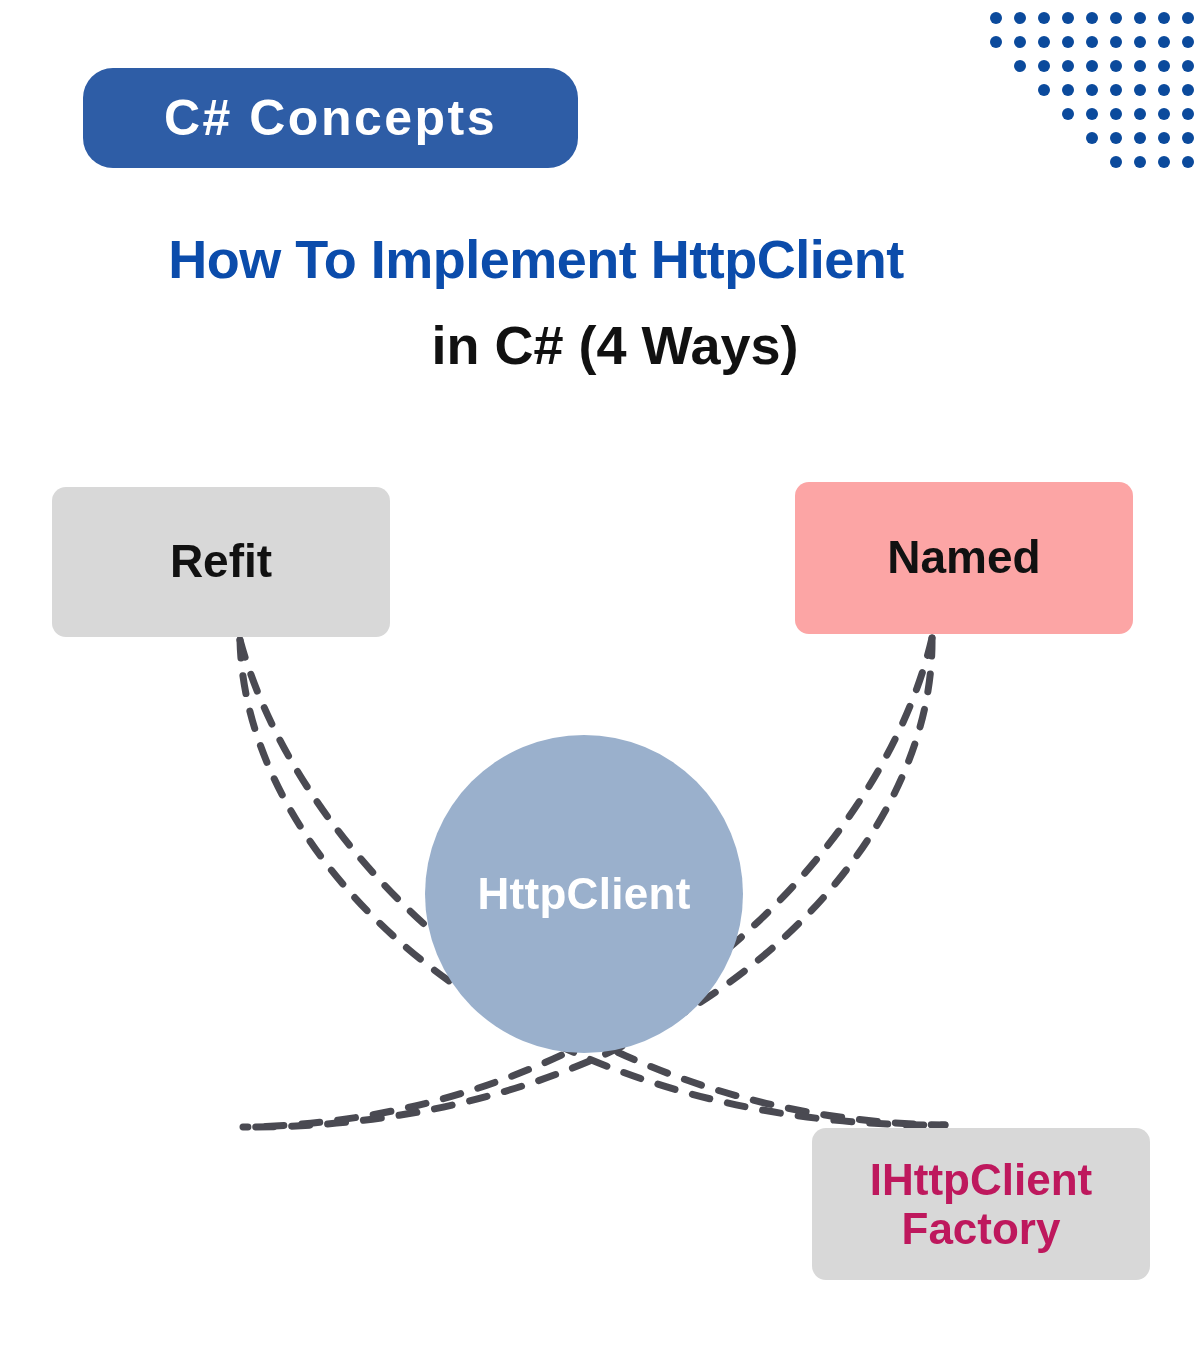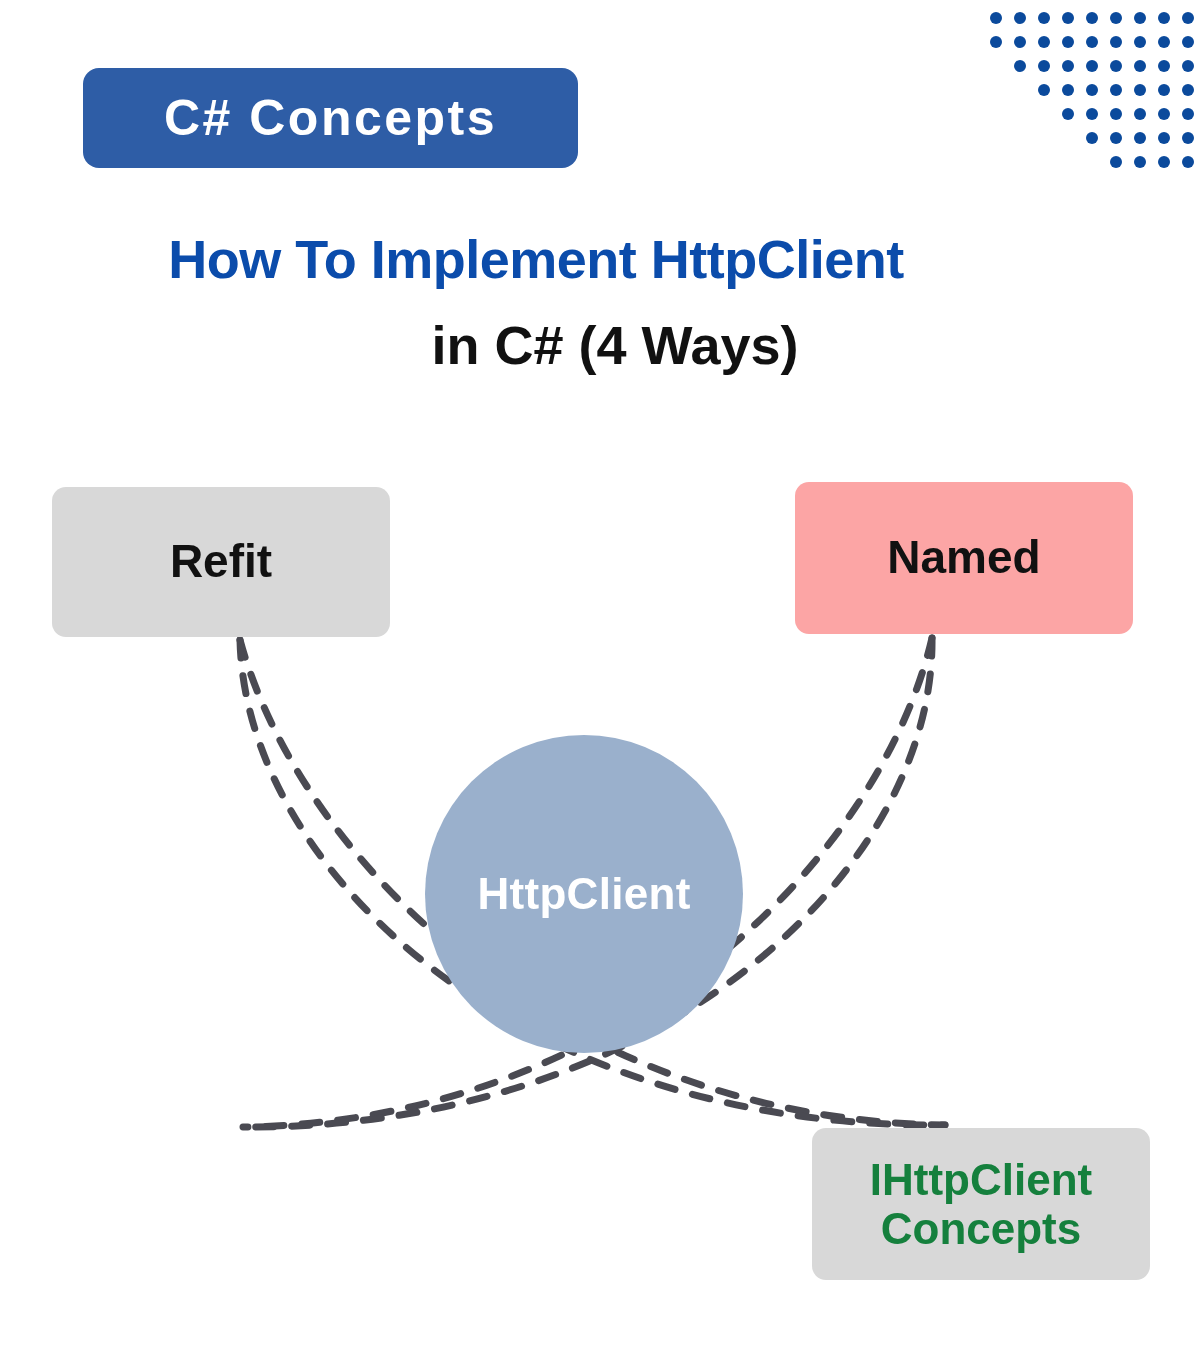--- a/index.html
+++ b/index.html
@@ -28,21 +28,21 @@
     pointer-events: none;
   }
 
   
   #badge {
     position: absolute;
     left: 83px;
     top: 68px;
     width: 495px;
     height: 100px;
-    border-radius: 16px;
+    border-radius: 30px;
     display: flex;
     align-items: center;
     justify-content: center;
     box-sizing: border-box;
   }
   #badge-label {
     color: #ffffff;
     font-size: 50px;
     font-weight: bold;
     letter-spacing: 2.5px;
@@ -221,23 +221,23 @@
     <div class="node-box" id="node-refit" style="background: rgb(216, 216, 216);">
       <span class="node-label" style="color: rgb(17, 17, 17);">Refit</span>
     </div>
 
     <div class="node-box" id="node-named" style="background: #fca5a5;">
       <span class="node-label" style="color: rgb(17, 17, 17);">Named</span>
     </div>
 
 
     <div class="node-box" id="node-factory" style="background: rgb(216, 216, 216);">
-      <span class="node-label two-line" style="color: #15803d;">
+      <span class="node-label two-line" style="color: #be185d;">
         <span>IHttpClient</span><br>
-        <span>Concepts</span>
+        <span>Factory</span>
       </span>
     </div>
 
     <div id="center-circle" style="background: rgb(154, 176, 204);">
       <span id="center-label" style="color: rgb(255, 255, 255);">HttpClient</span>
     </div>
 
   </div>
 </div>
 

